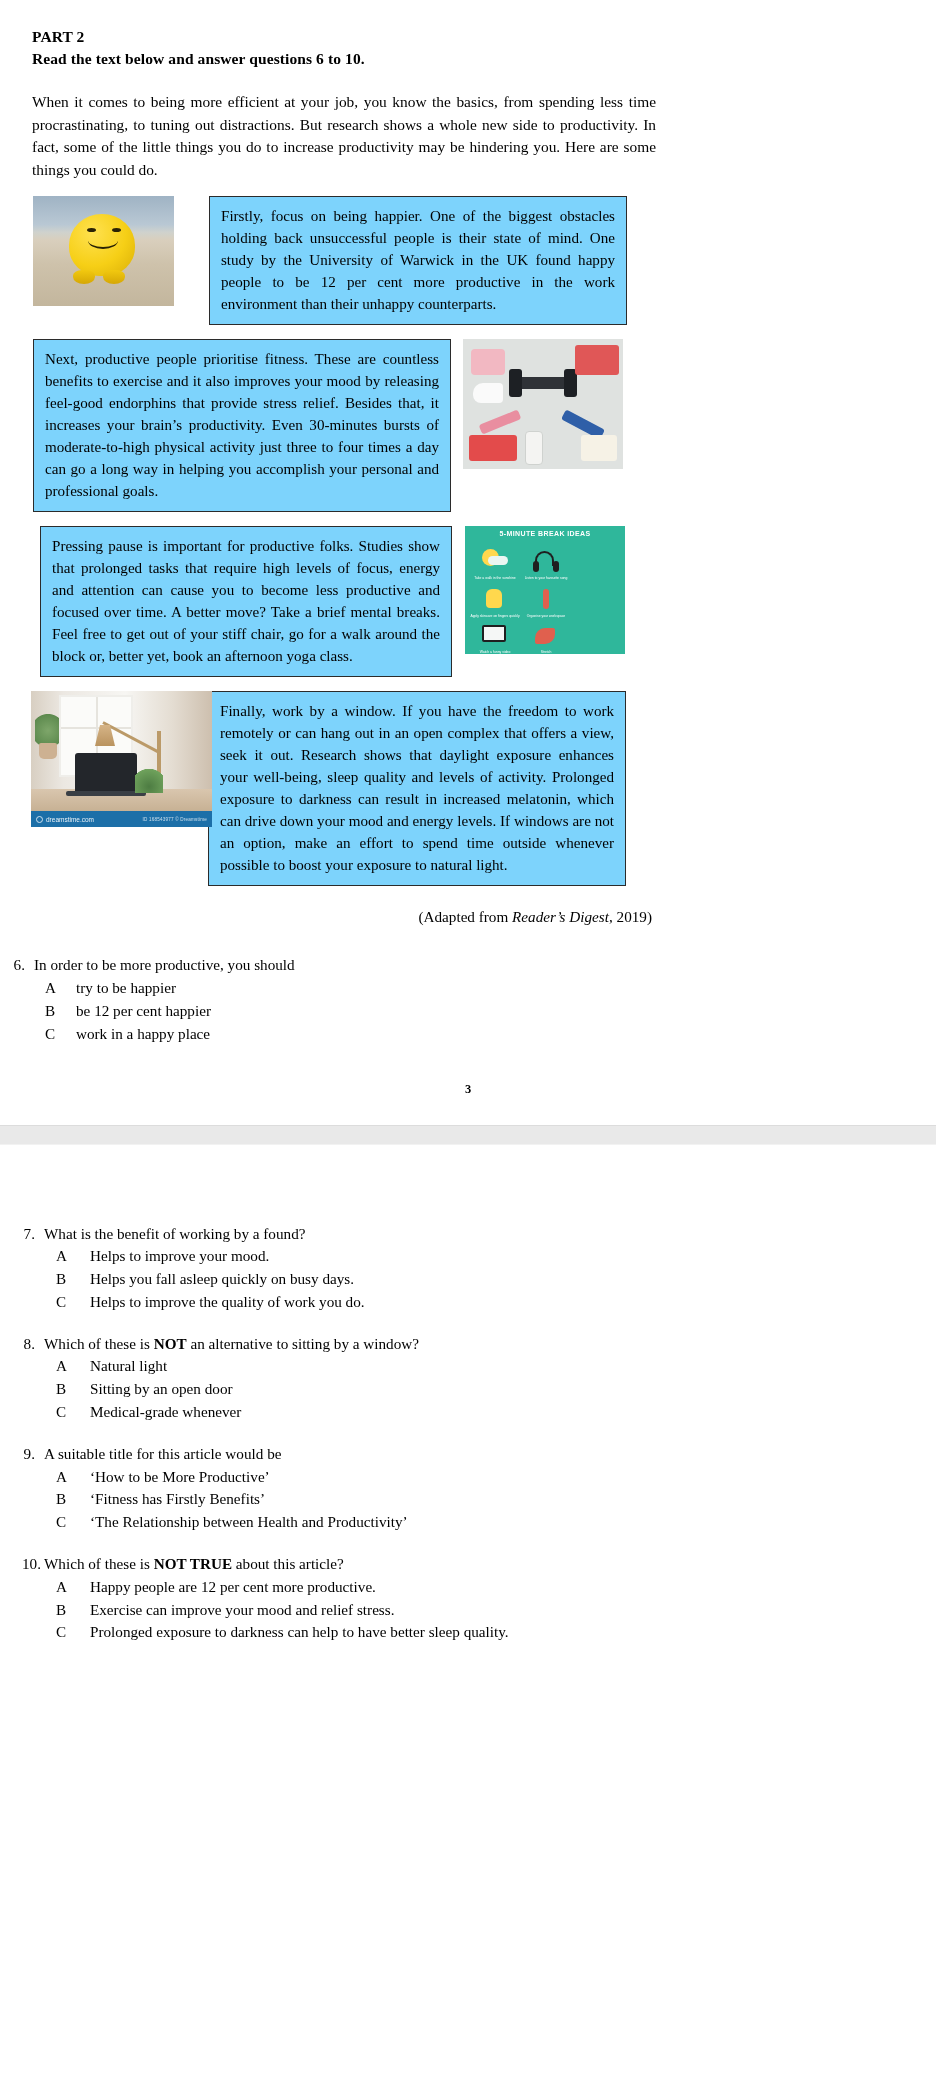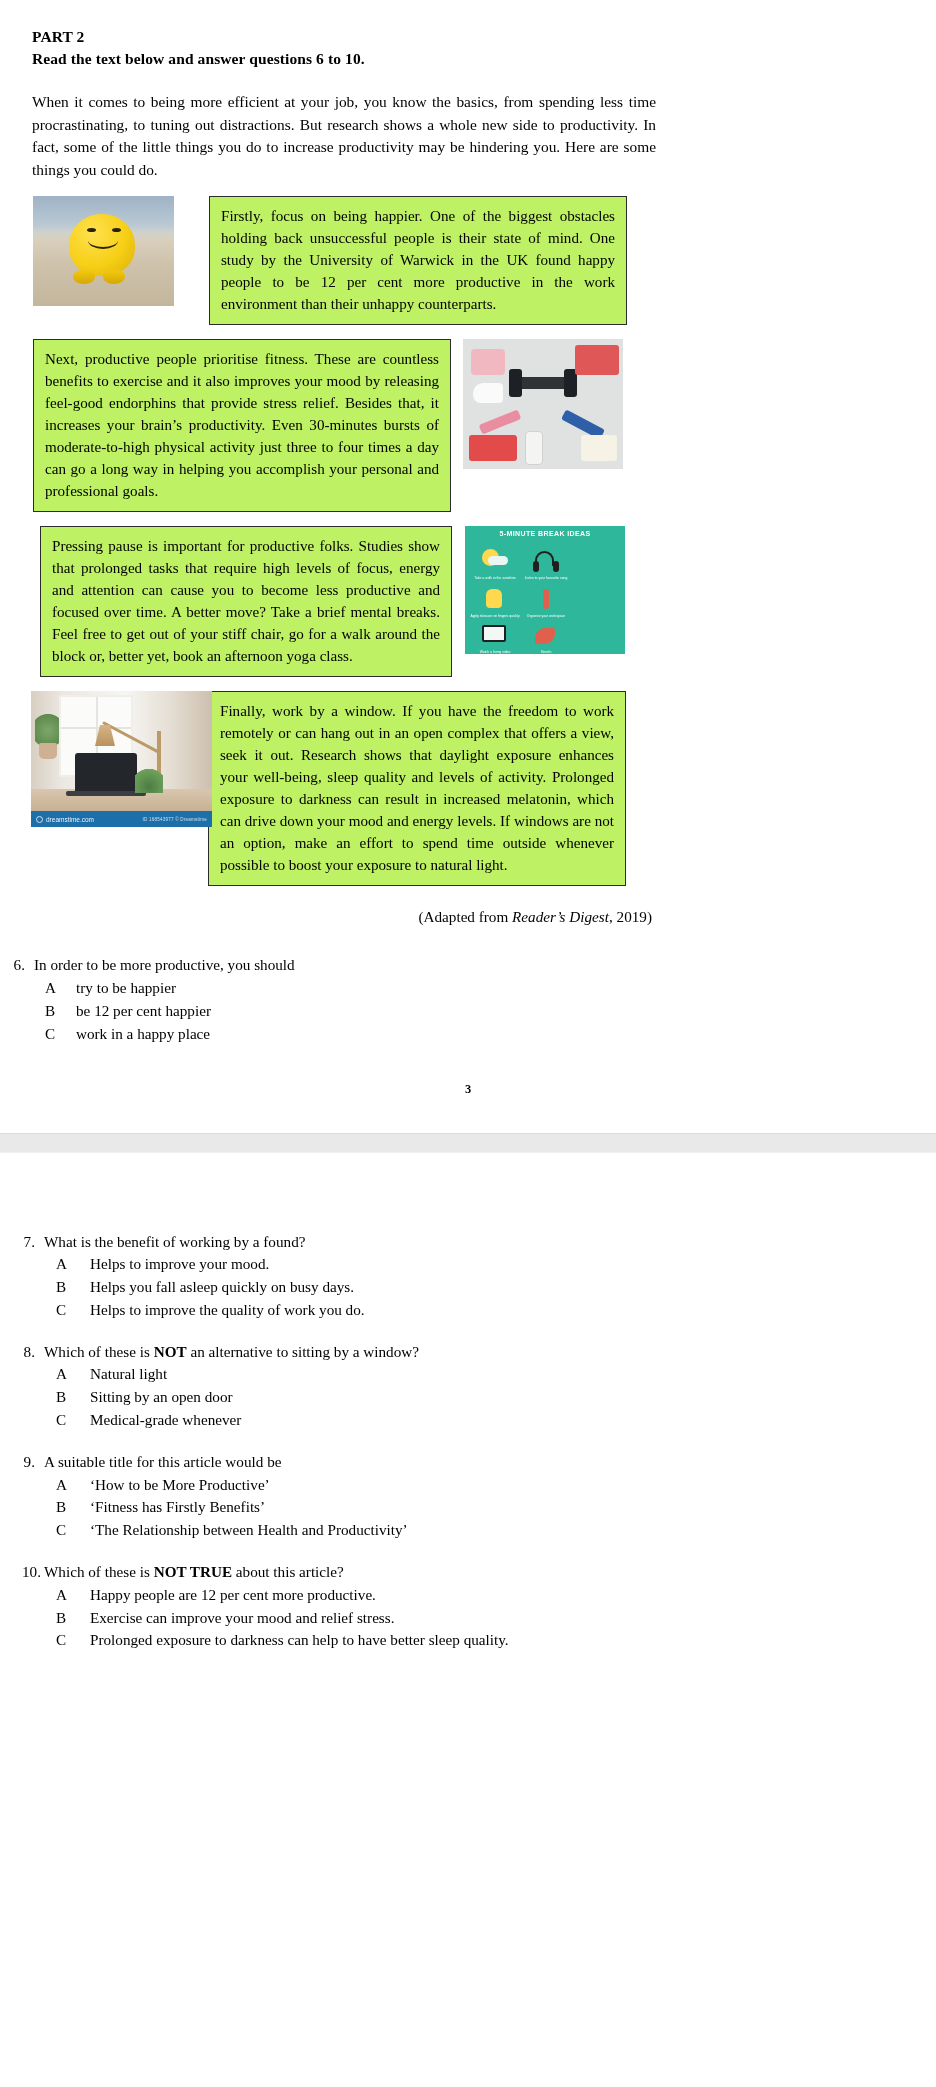--- a/index.html
+++ b/index.html
@@ -8,21 +8,21 @@
     width: 936px;
     background: #ffffff;
     font-family: "Liberation Serif", "DejaVu Serif", serif;
     color: #000;
   }
   .page {
     width: 936px;
     position: relative;
     background: #fff;
   }
-  .page-one { padding: 26px 0 12px 0; min-height: 1030px; }
+  .page-one { padding: 26px 0 4px 0; min-height: 1030px; }
 
   .heading {
     font-weight: bold;
     font-size: 15.5px;
     margin-left: 32px;
     line-height: 1.45;
     letter-spacing: .1px;
   }
 
   .intro {
@@ -35,21 +35,21 @@
 
   
   .block { display: flex; align-items: flex-start; margin-top: 14px; }
   .block.right-img { }
   .textbox {
     border: 1.3px solid #2b2b2b;
     padding: 8px 11px 9px 11px;
     font-size: 15.1px;
     line-height: 1.46;
     text-align: justify;
-    background: #bef264;
+    background: #7dd3fc;
   }
 
   .photo { flex: none; position: relative; overflow: hidden; }
 
   
   .ph-smiley {
     width: 141px; height: 110px; margin-left: 33px;
     background:
       linear-gradient(to bottom,
         #9fb3c4 0%, #b9c8d4 26%, #cfd2cd 33%,

